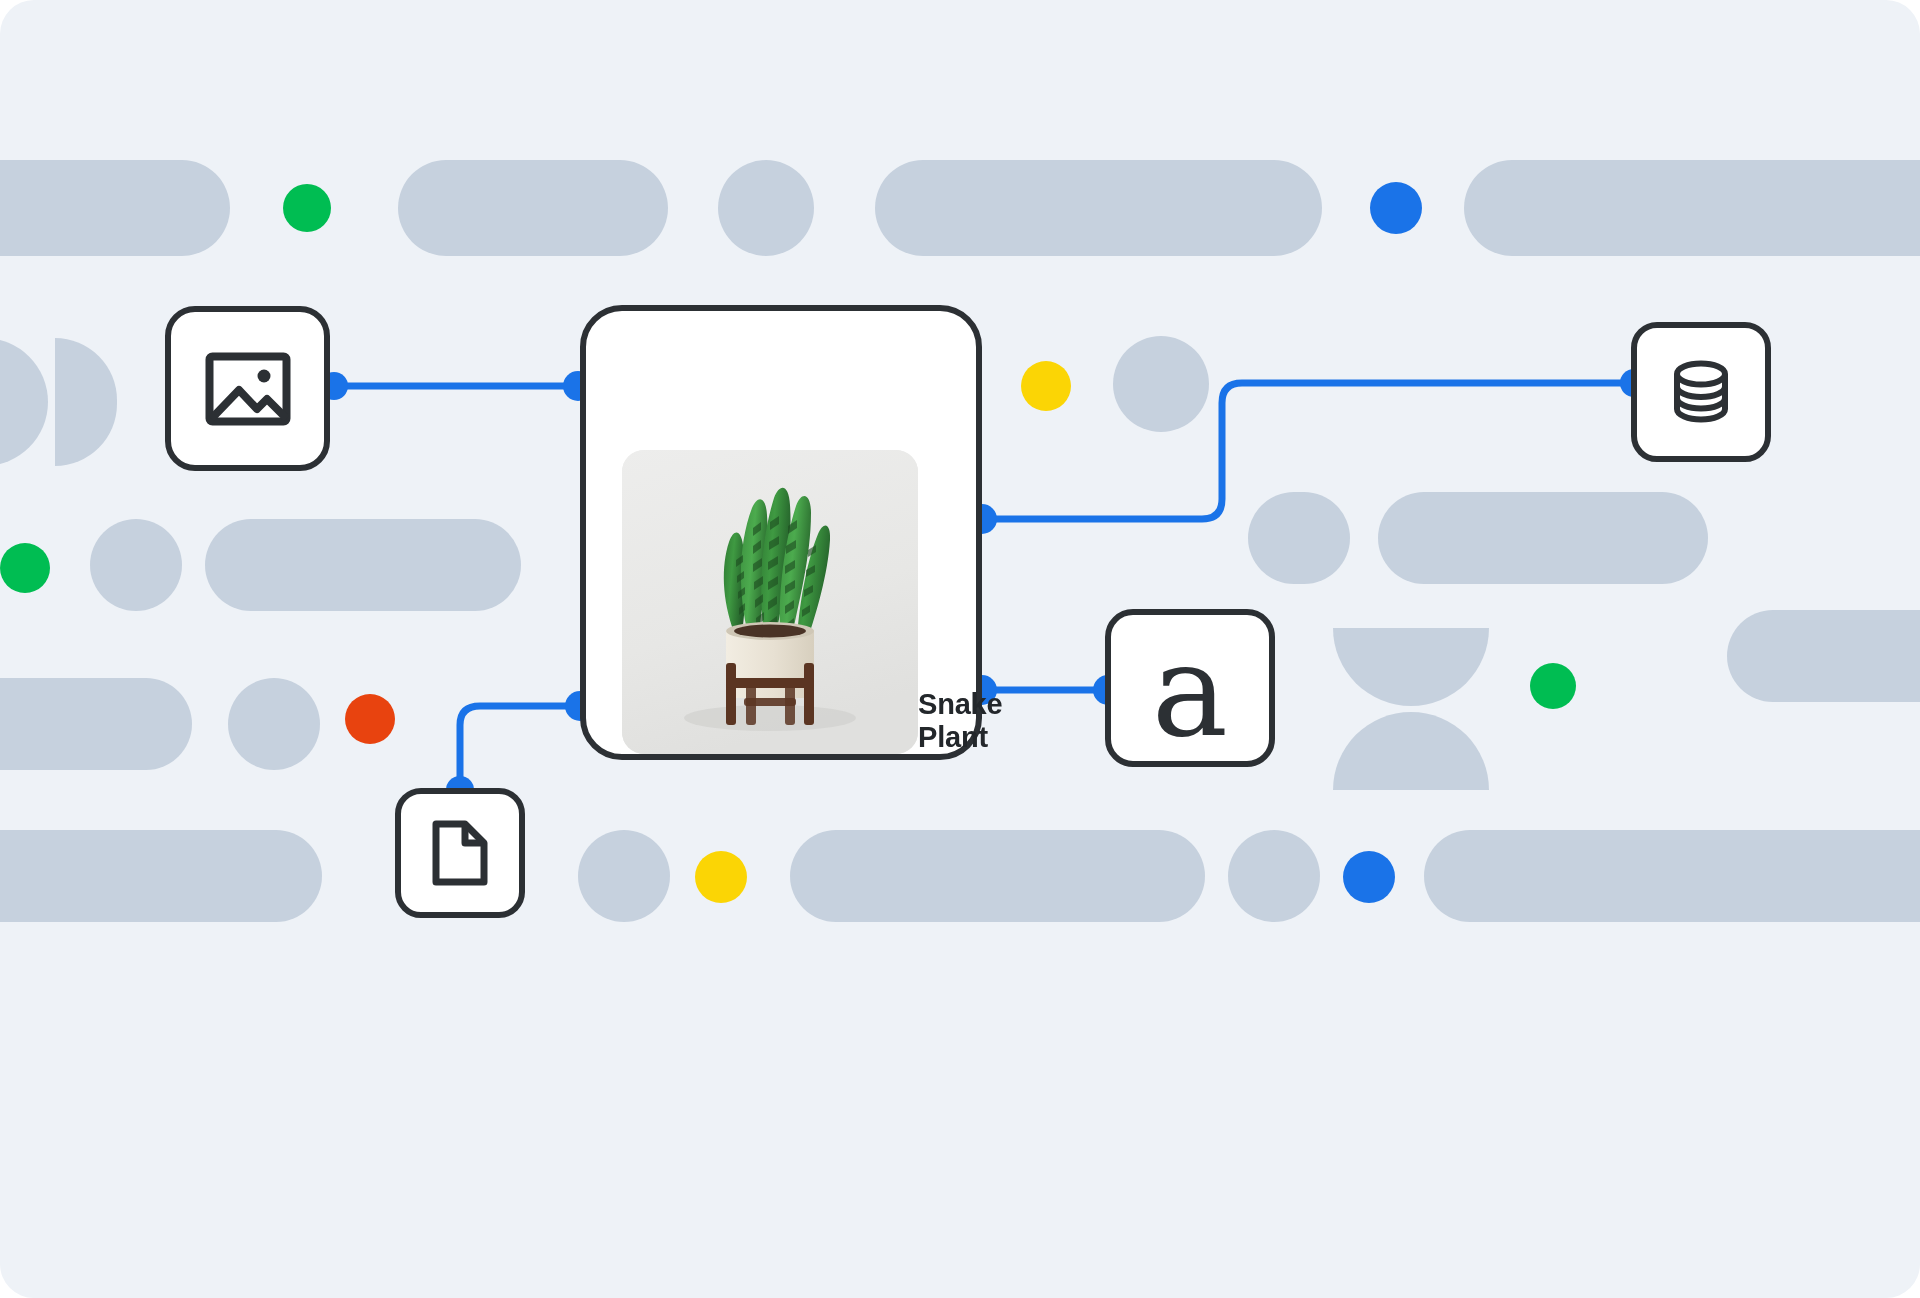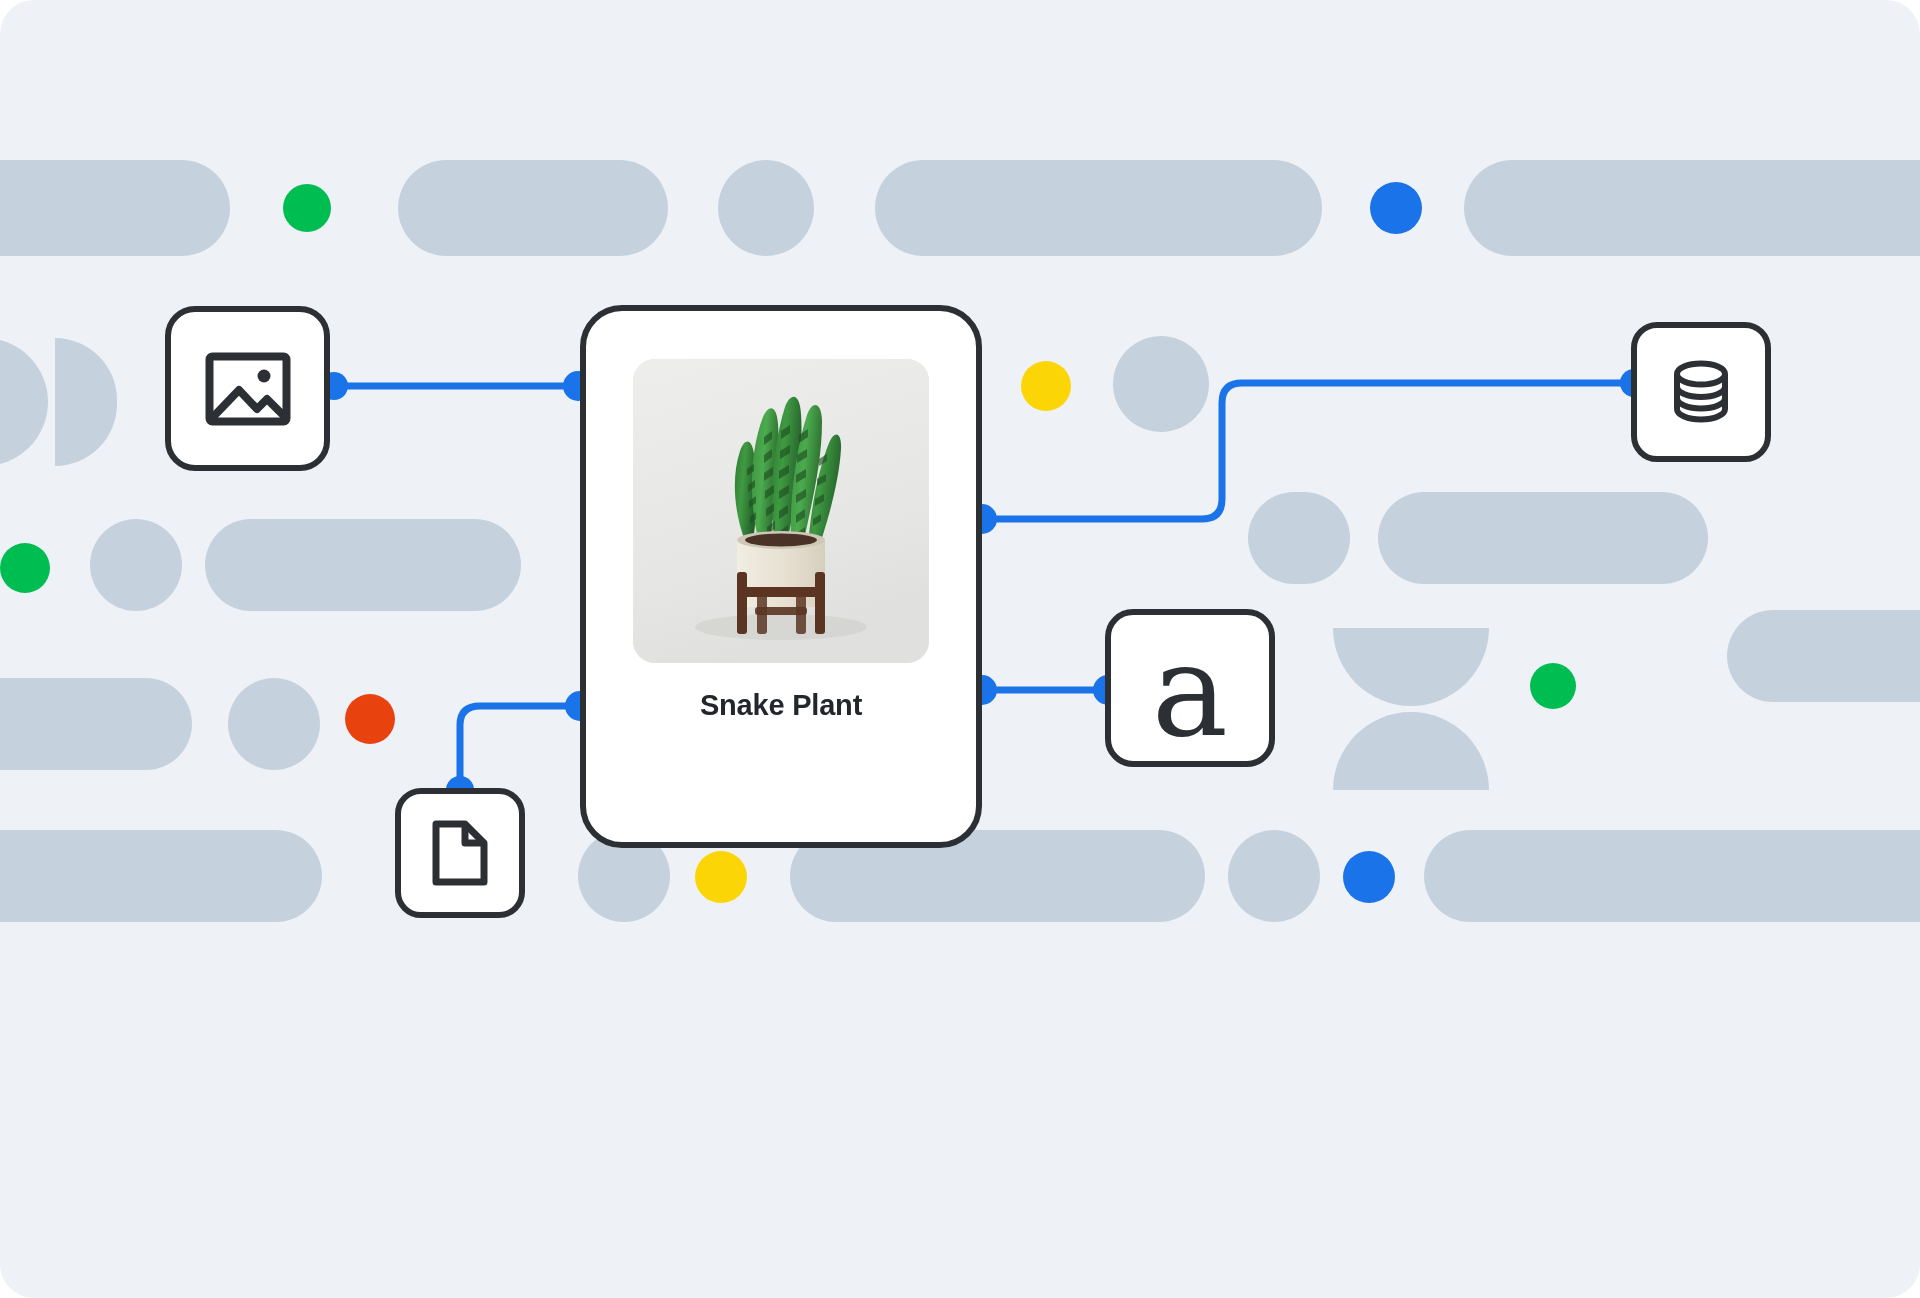--- a/index.html
+++ b/index.html
@@ -30,22 +30,22 @@
 
   
   .card{
     position:absolute;
     background:#ffffff;
     border:6px solid #2c3034;
     border-radius:42px;
     box-sizing:border-box;
   }
   #main-card{
-    left:580px;top:305px;width:402px;height:543px;
-    display:flex;flex-direction:column;align-items:center;
+    left:580px;top:305px;width:402px;height:455px;
+    display:flex;flex-direction:row;align-items:flex-end;
     padding:48px 36px 0 36px;
   }
   #card-photo{
     width:296px;height:304px;
     border-radius:22px;
     background:linear-gradient(160deg,#ececeb 0%,#e6e6e4 55%,#e2e2e0 100%);
     position:relative;overflow:hidden;flex:none;
   }
   #card-title{
     margin-top:26px;

